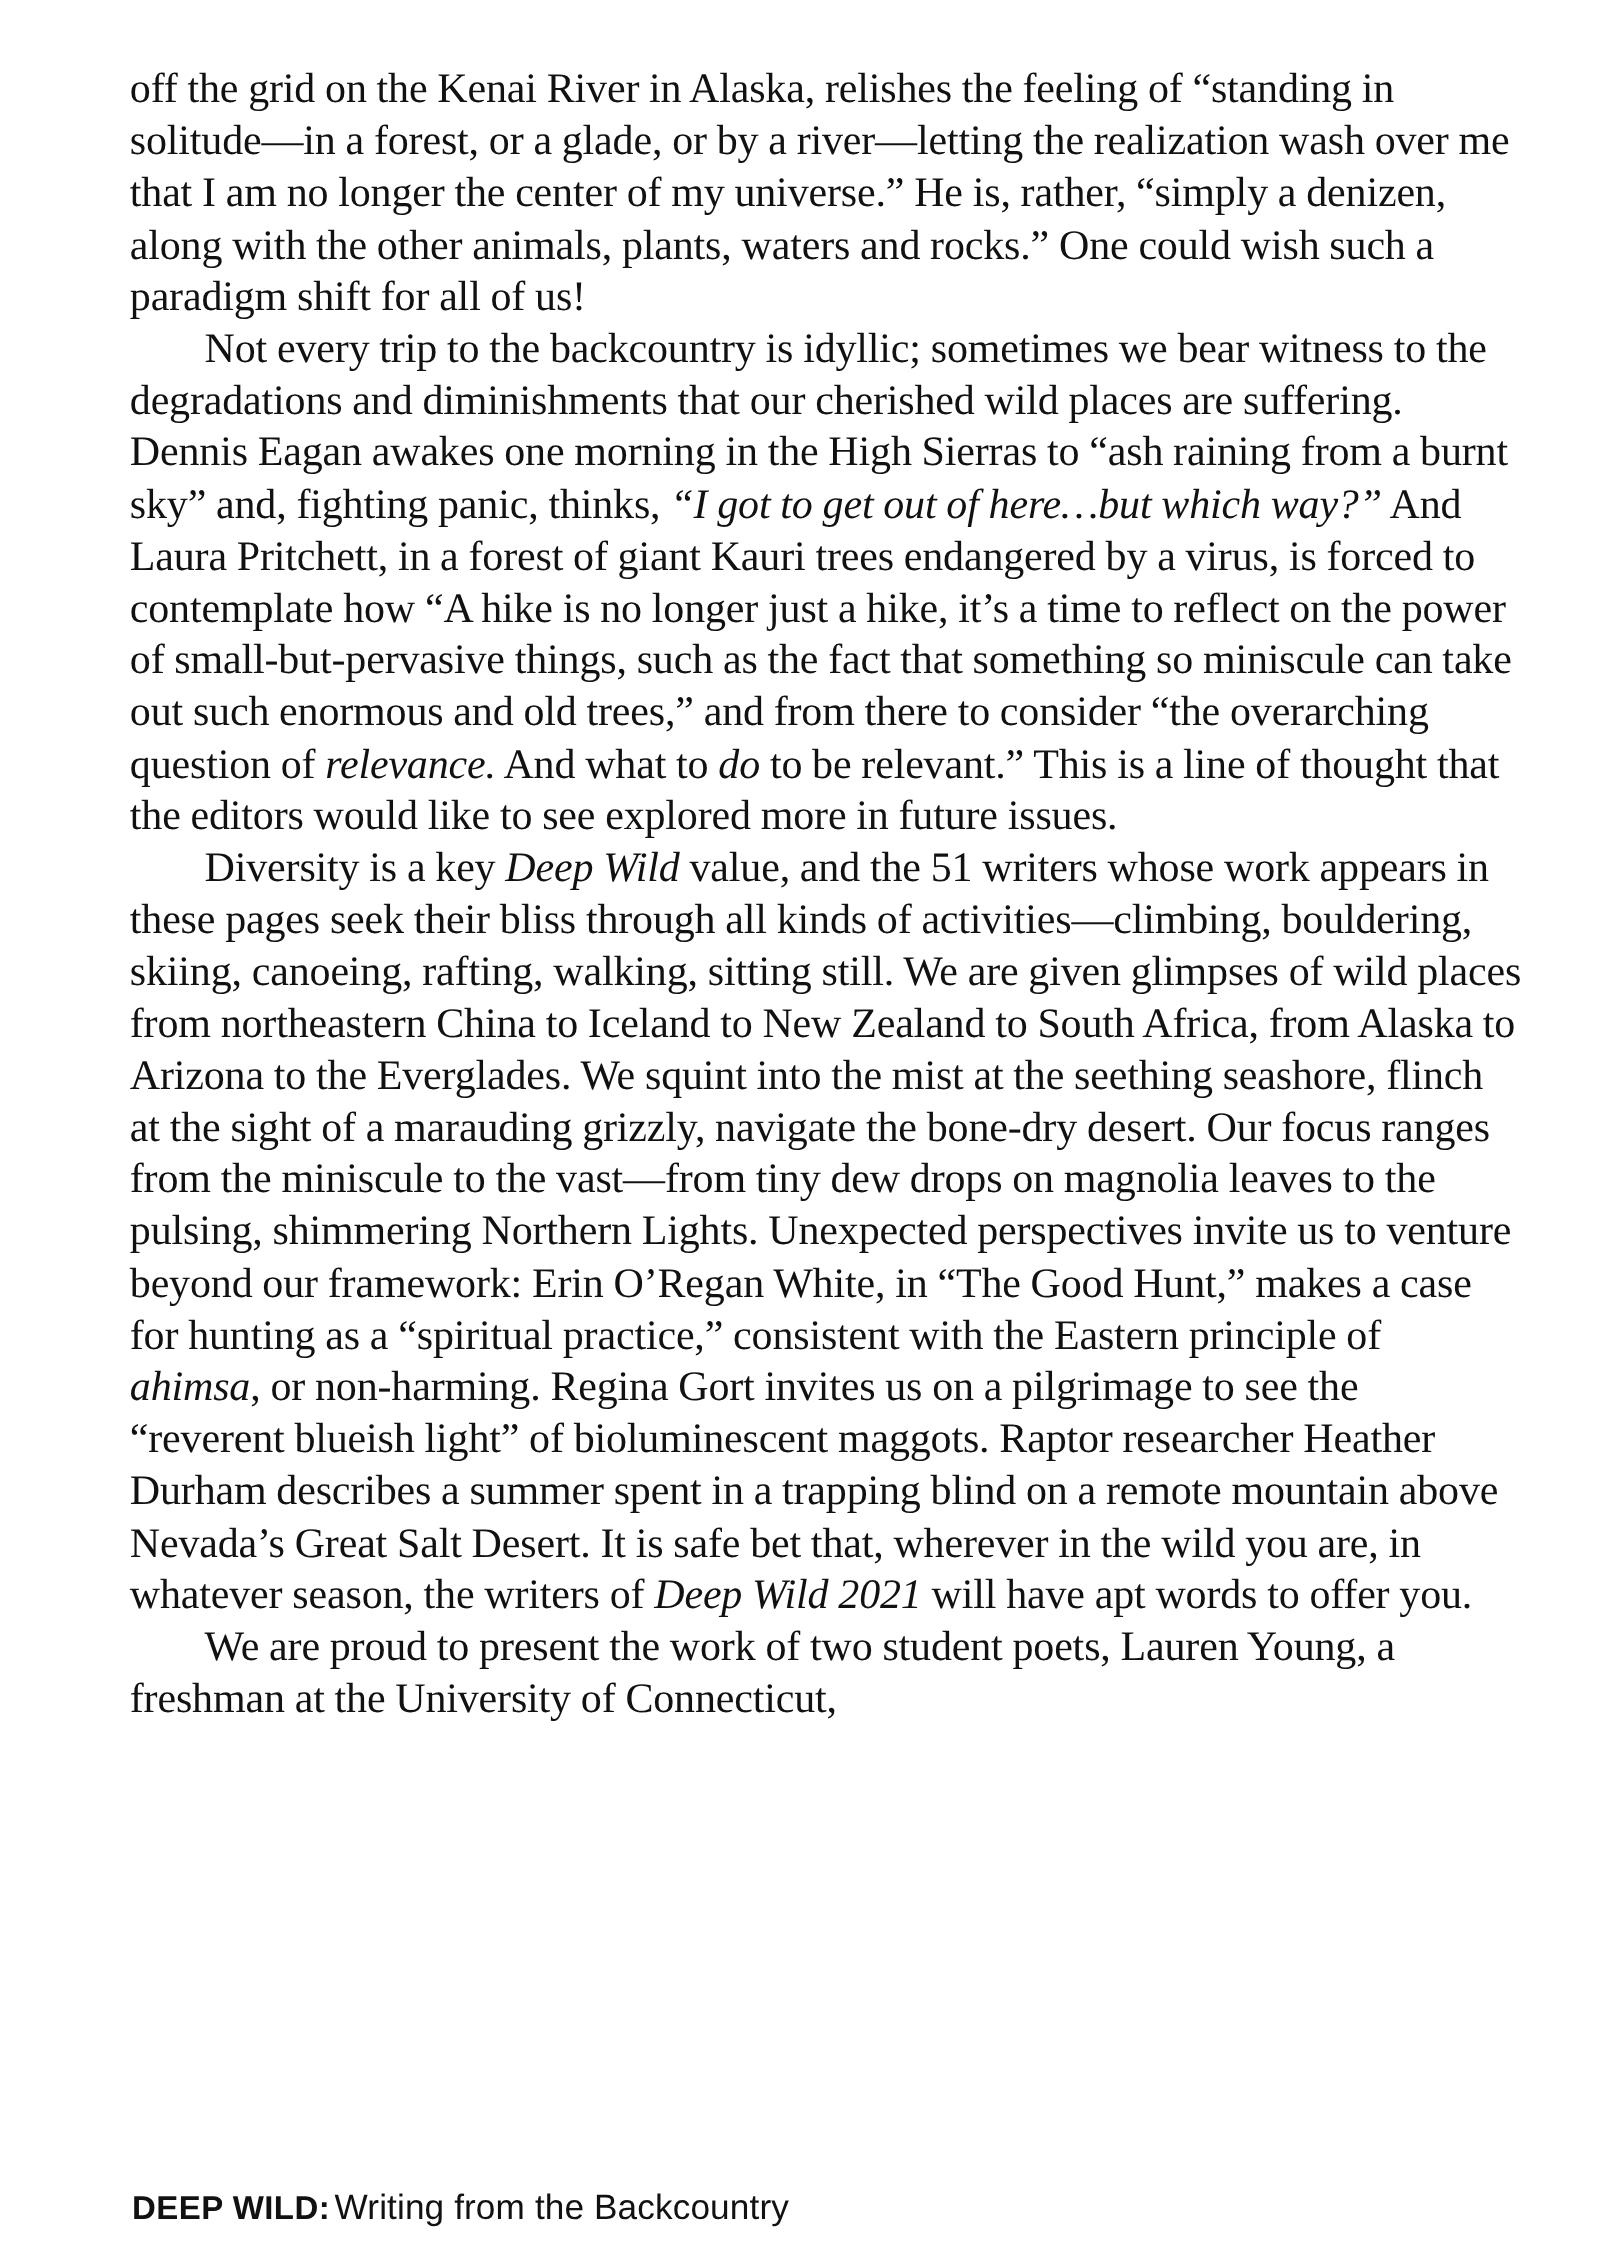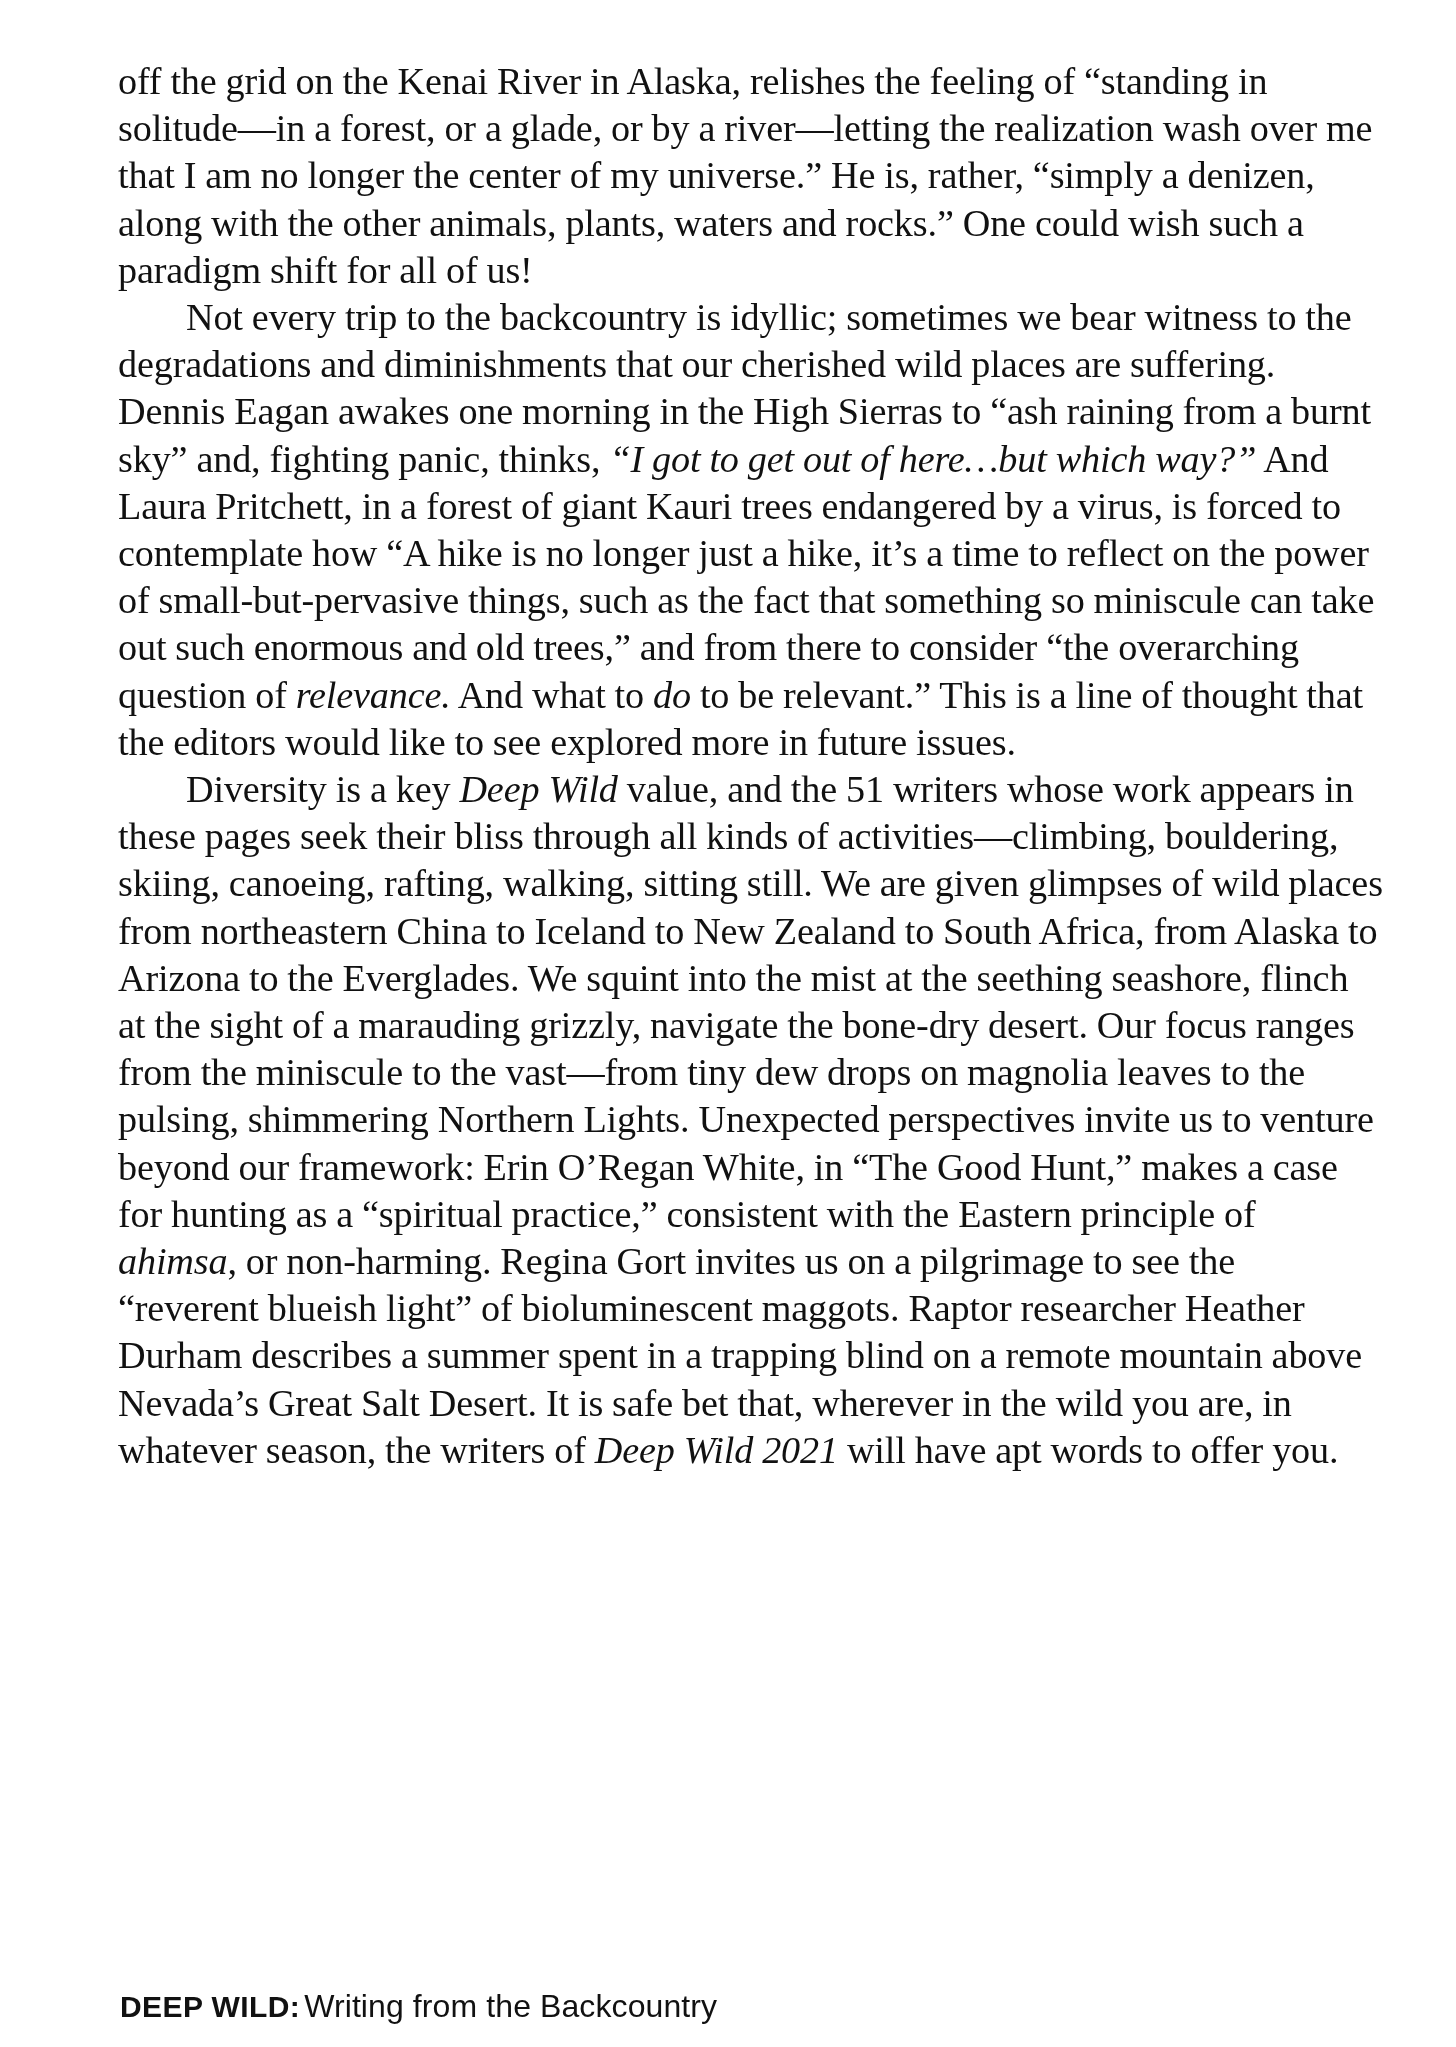--- a/index.html
+++ b/index.html
@@ -78,20 +78,21 @@
 </style>
 </head>
 <body>
 
 <div class="page">
 
   <div class="body-col">
     <p class="para"><span>off the grid on the Kenai River in Alaska, relishes the feeling of “standing in solitude—in a forest, or a glade, or by a river—letting the realization wash over me that I am no longer the center of my universe.” He is, rather, “simply a denizen, along with the other animals, plants, waters and rocks.” One could wish such a paradigm shift for all of us!</span></p>
     <p class="para indent"><span>Not every trip to the backcountry is idyllic; sometimes we bear witness to the degradations and diminishments that our cherished wild places are suffering. Dennis Eagan awakes one morning in the High Sierras to “ash raining from a burnt sky” and, fighting panic, thinks, </span><em>“I got to get out of here…but which way?”</em><span> And Laura Pritchett, in a forest of giant Kauri trees endangered by a virus, is forced to contemplate how “A hike is no longer just a hike, it’s a time to reflect on the power of small-but-pervasive things, such as the fact that something so miniscule can take out such enormous and old trees,” and from there to consider “the overarching question of </span><em>relevance.</em><span> And what to </span><em>do</em><span> to be relevant.” This is a line of thought that the editors would like to see explored more in future issues.</span></p>
     <p class="para indent"><span>Diversity is a key </span><em>Deep Wild</em><span> value, and the 51 writers whose work appears in these pages seek their bliss through all kinds of activities—climbing, bouldering, skiing, canoeing, rafting, walking, sitting still. We are given glimpses of wild places from northeastern China to Iceland to New Zealand to South Africa, from Alaska to Arizona to the Everglades. We squint into the mist at the seething seashore, flinch at the sight of a marauding grizzly, navigate the bone-dry desert. Our focus ranges from the miniscule to the vast—from tiny dew drops on magnolia leaves  to the pulsing, shimmering Northern Lights. Unexpected perspectives invite us to venture beyond our framework: Erin O’Regan White, in “The Good Hunt,” makes a case for hunting as a “spiritual practice,” consistent with the Eastern principle of </span><em>ahimsa</em><span>, or non-harming. Regina Gort invites us on a pilgrimage to see the “reverent blueish light” of bioluminescent maggots. Raptor researcher Heather Durham describes a summer spent in a trapping blind on a remote mountain above Nevada’s Great Salt Desert. It is safe bet that, wherever in the wild you are, in whatever season, the writers of </span><em>Deep Wild 2021</em><span> will have apt words to offer you.</span></p>
+    <p class="para indent"><span>We are proud to present the work of two student poets, Lauren Young, a freshman at the University of Connecticut,</span></p>
   </div>
 
   <div class="footer">
     <div class="footer-left">
       <span class="footer-brand">DEEP WILD</span><span class="footer-colon">:</span>
       <span class="footer-sub">Writing from the Backcountry</span>
     </div>
 
   </div>
 

